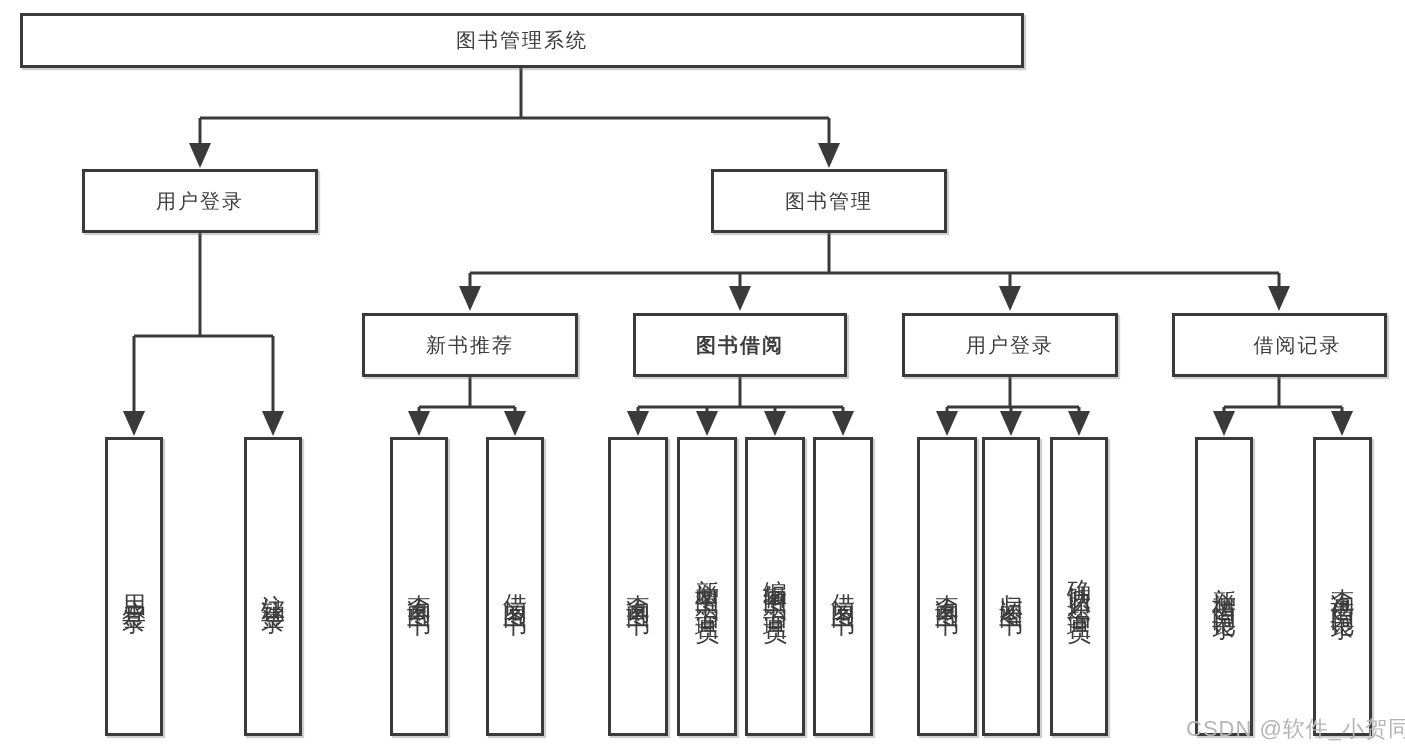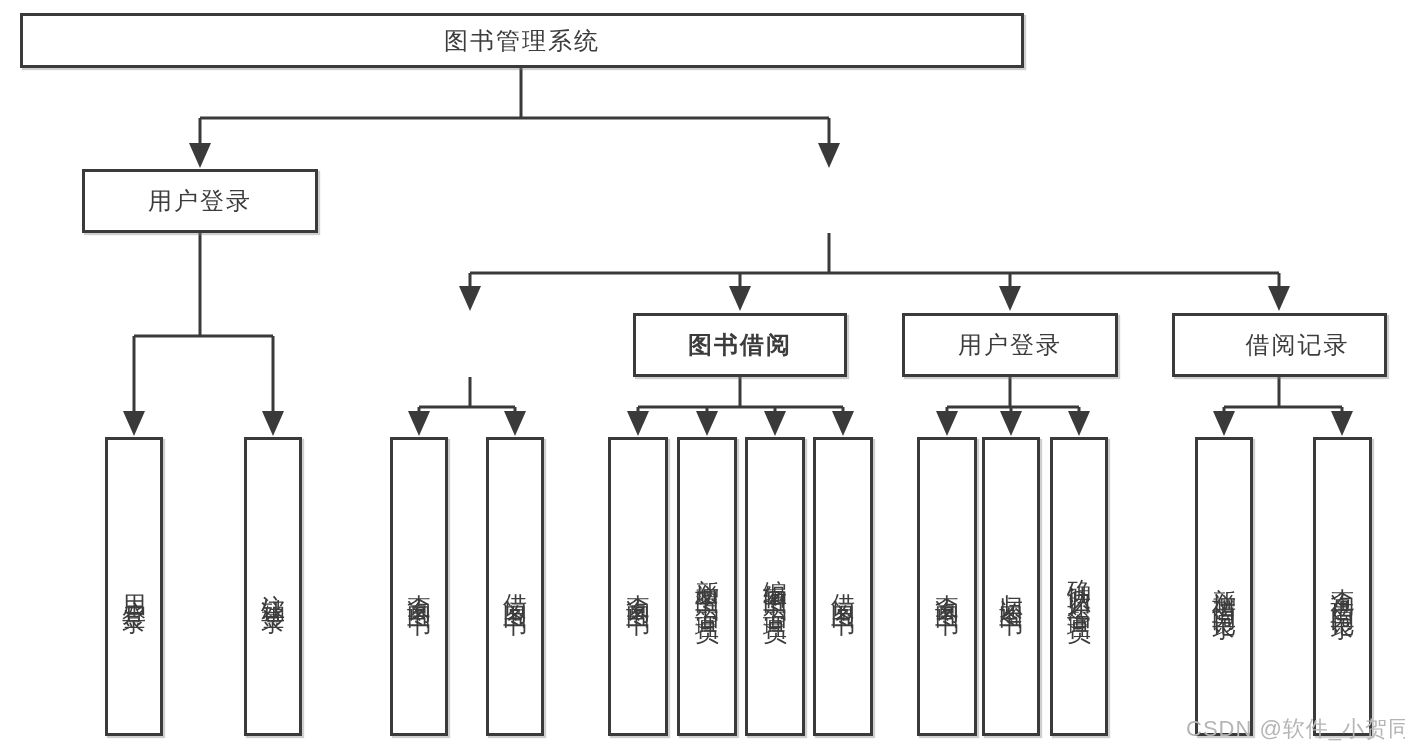--- a/index.html
+++ b/index.html
@@ -9,21 +9,21 @@
     font-family:"Liberation Sans","DejaVu Sans",sans-serif;
   }
   .connectors { position:absolute; left:0; top:0; }
   .box {
     position:absolute; box-sizing:border-box;
     border:3px solid #3a3a3a; background:#ffffff;
     display:flex; align-items:center; justify-content:center;
     color:#3c3c3c;
     box-shadow:2px 2px 1px rgba(130,130,130,0.38);
   }
-  .hbox { font-size:24px; letter-spacing:2px; white-space:nowrap; }
+  .hbox { font-size:20px; letter-spacing:2px; white-space:nowrap; }
   .vbox .vtext {
     writing-mode:vertical-rl;
     font-size:24px; line-height:1; letter-spacing:6px;
     color:#3c3c3c;
   }
   .watermark {
     position:absolute; left:1186px; top:714px;
     font-size:22px; letter-spacing:1px; white-space:nowrap;
     color:#b5b5b5; z-index:5;
   }
@@ -69,21 +69,27 @@
     </g>
   </svg>
 
   <div class="box hbox" style="left:20px; top:13px; width:1004px; height:55px;">
     <span>图书管理系统</span>
   </div>
 
   <div class="box hbox" style="left:82px; top:169px; width:236px; height:64px;">
     <span>用户登录</span>
   </div>
+  <div class="box hbox" style="left:711px; top:169px; width:236px; height:64px;">
+    <span>图书管理</span>
+  </div>
 
+  <div class="box hbox" style="left:362px; top:313px; width:216px; height:64px;">
+    <span>新书推荐</span>
+  </div>
   <div class="box hbox" style="left:633px; top:313px; width:214px; height:64px;font-weight:bold;">
     <span>图书借阅</span>
   </div>
   <div class="box hbox" style="left:902px; top:313px; width:216px; height:64px;">
     <span>用户登录</span>
   </div>
   <div class="box hbox" style="left:1172px; top:313px; width:215px; height:64px;padding-left:36px;">
     <span>借阅记录</span>
   </div>
 

